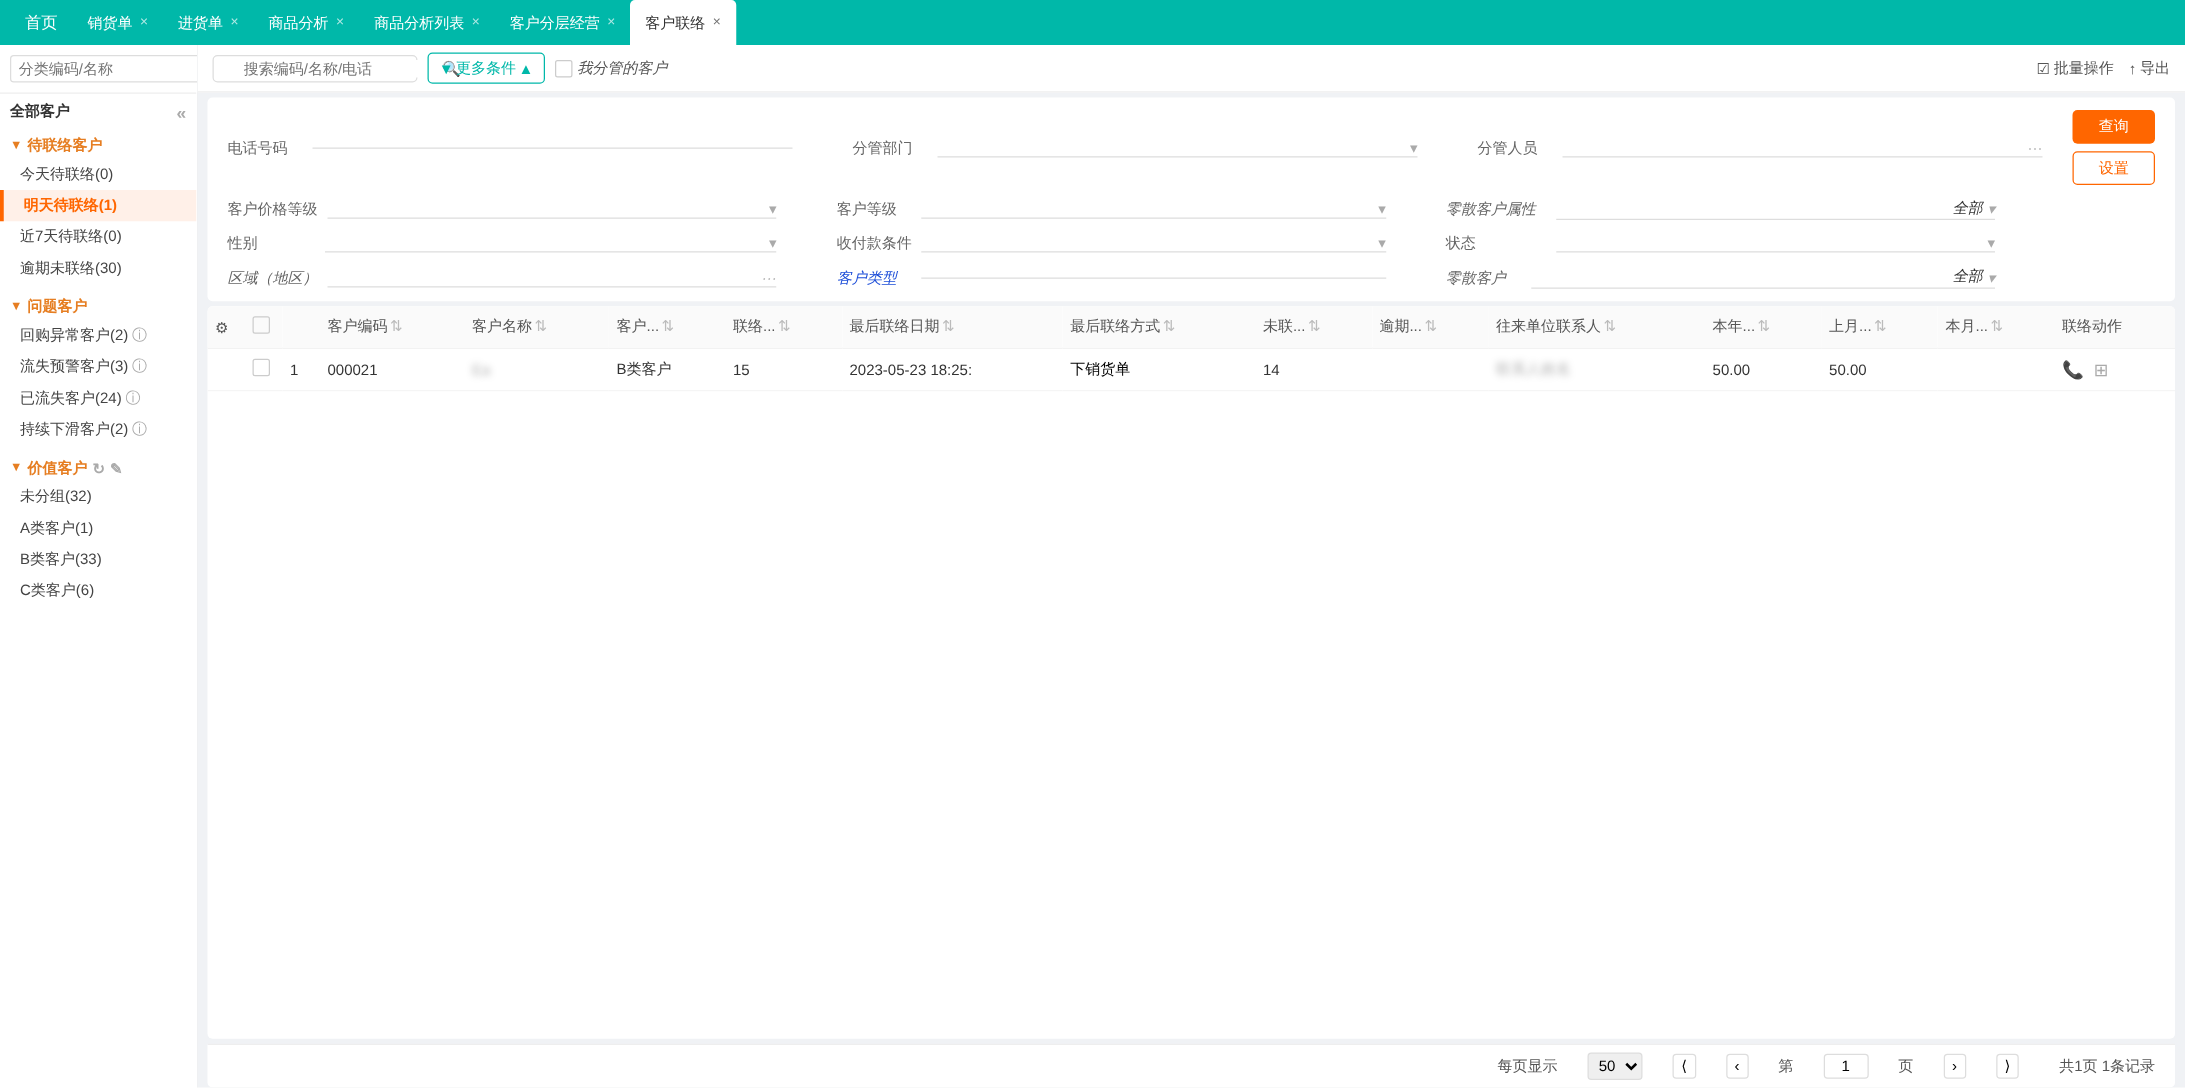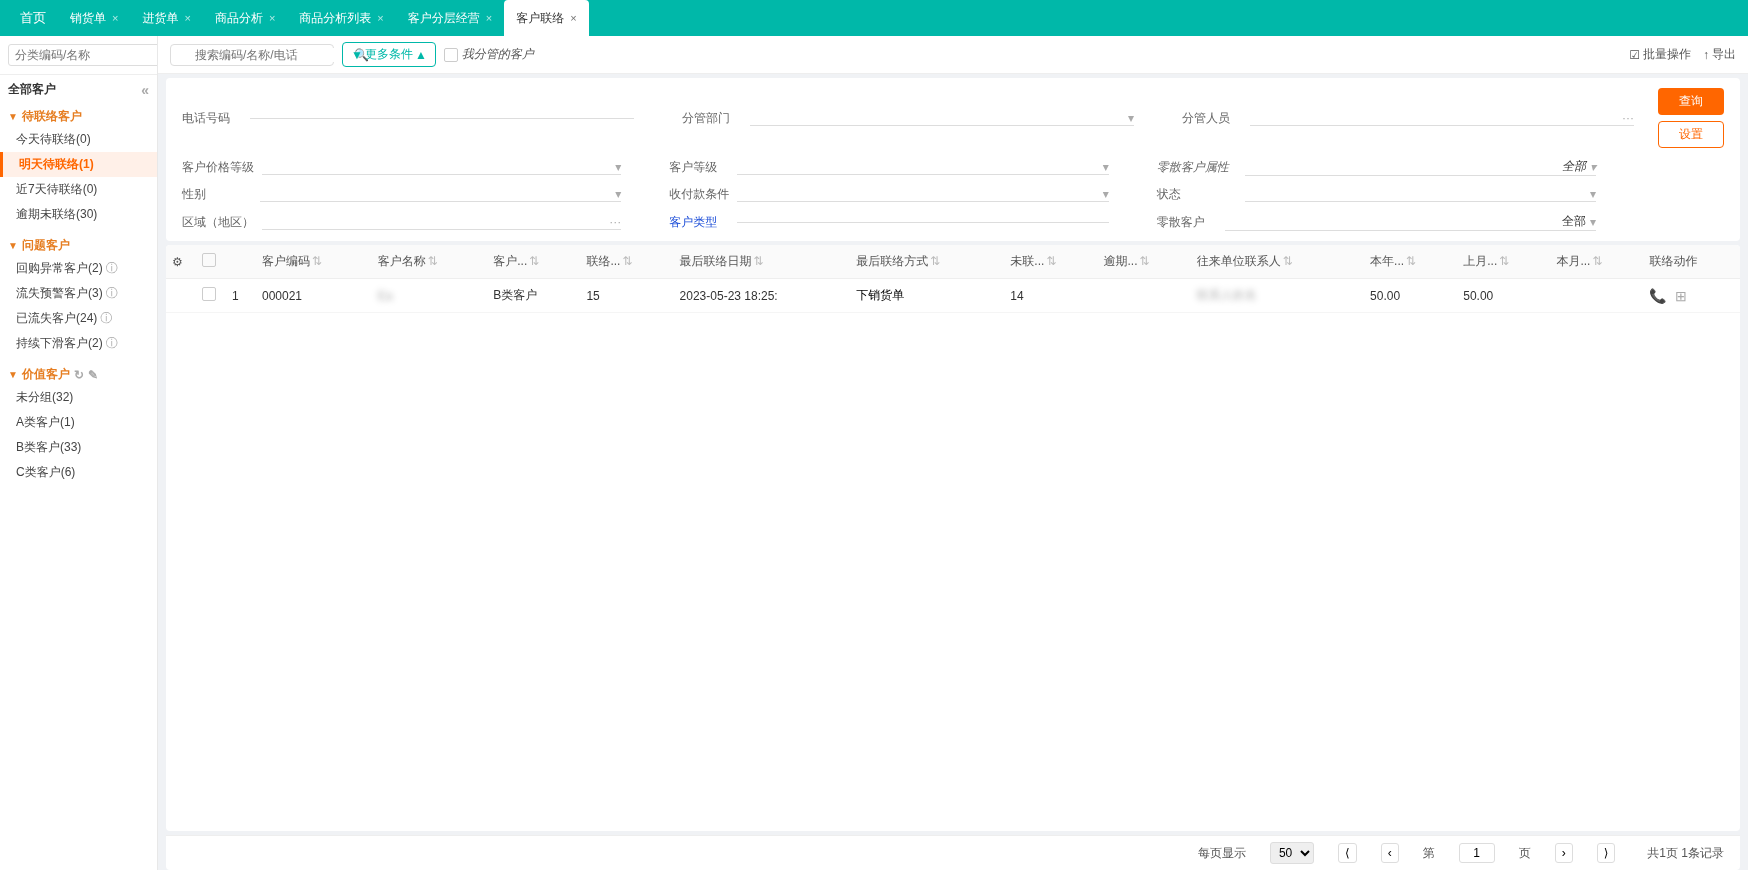--- a/index.html
+++ b/index.html
@@ -246,21 +246,21 @@
         <div style="width:32px;"></div>
         <div style="display:flex;align-items:center;flex:2;">
           <span style="color:#666;margin-right:8px;white-space:nowrap;min-width:80px;">状态</span>
           <div style="flex:1;border-bottom:1px solid #ddd;display:flex;align-items:center;justify-content:flex-end;">
             <span style="color:#aaa;">▾</span>
           </div>
         </div>
         <div style="width:120px;"></div>
       </div>
 
-      <div style="display:flex;align-items:center;gap:8px;">
+      <div style="display:flex;align-items:center;gap:8px;font-style:italic;">
         <div style="display:flex;align-items:center;flex:2;">
           <span style="color:#666;margin-right:8px;white-space:nowrap;min-width:70px;">区域（地区）</span>
           <div style="flex:1;border-bottom:1px solid #ddd;display:flex;align-items:center;justify-content:flex-end;">
             <span style="color:#aaa;">···</span>
           </div>
         </div>
         <div style="width:32px;"></div>
         <div style="display:flex;align-items:center;flex:2;">
           <span style="color:#1d4ed8;margin-right:8px;white-space:nowrap;min-width:60px;">客户类型</span>
           <div style="flex:1;border-bottom:1px solid #ddd;"></div>

